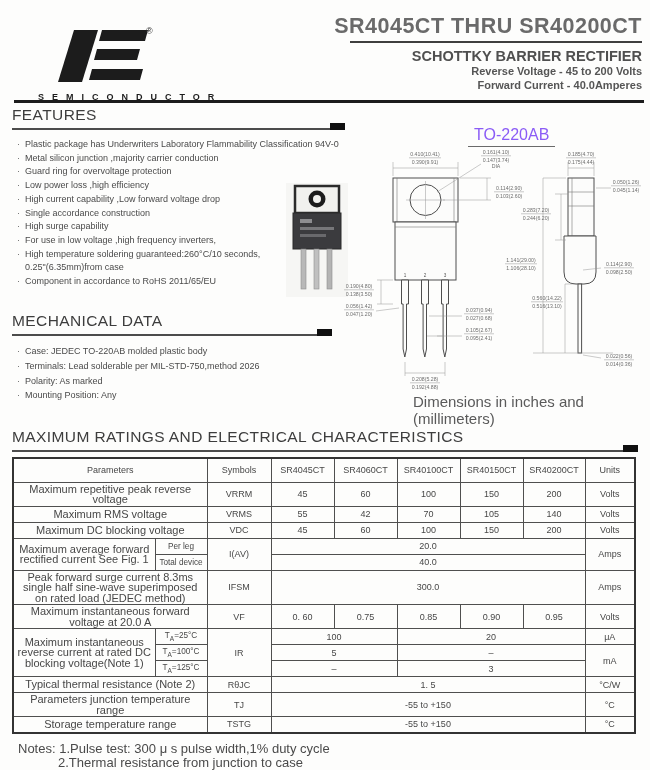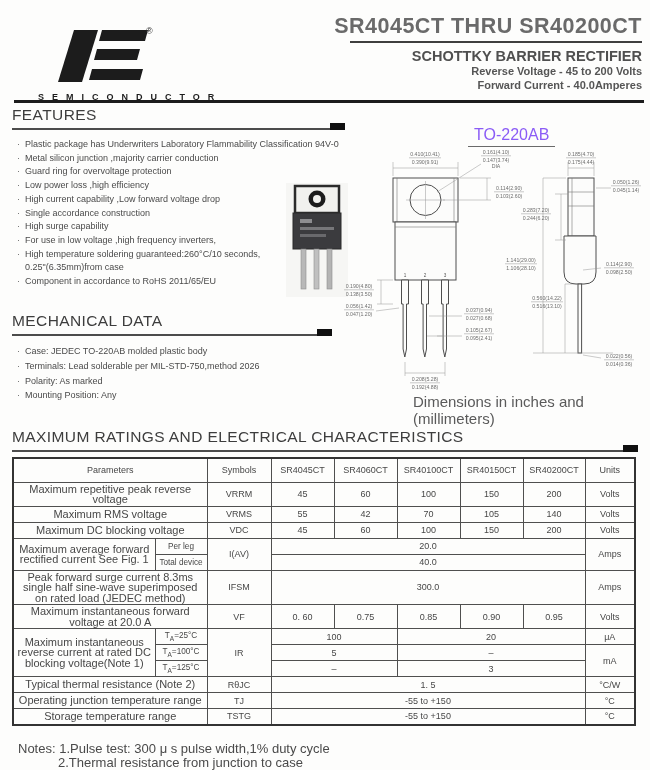--- a/index.html
+++ b/index.html
@@ -425,21 +425,21 @@
         <td colspan="2">–</td>
         <td colspan="3">3</td>
       </tr>
       <tr class="h16">
         <td colspan="2" class="param">Typical thermal resistance (Note 2)</td>
         <td>RθJC</td>
         <td colspan="5">1. 5</td>
         <td>°C/W</td>
       </tr>
       <tr class="h16">
-        <td colspan="2" class="param">Operating junction temperature range</td>
+        <td colspan="2" class="param">Parameters junction temperature range</td>
         <td>TJ</td>
         <td colspan="5">-55 to +150</td>
         <td>°C</td>
       </tr>
       <tr class="h16">
         <td colspan="2" class="param">Storage temperature range</td>
         <td>TSTG</td>
         <td colspan="5">-55 to +150</td>
         <td>°C</td>
       </tr>

